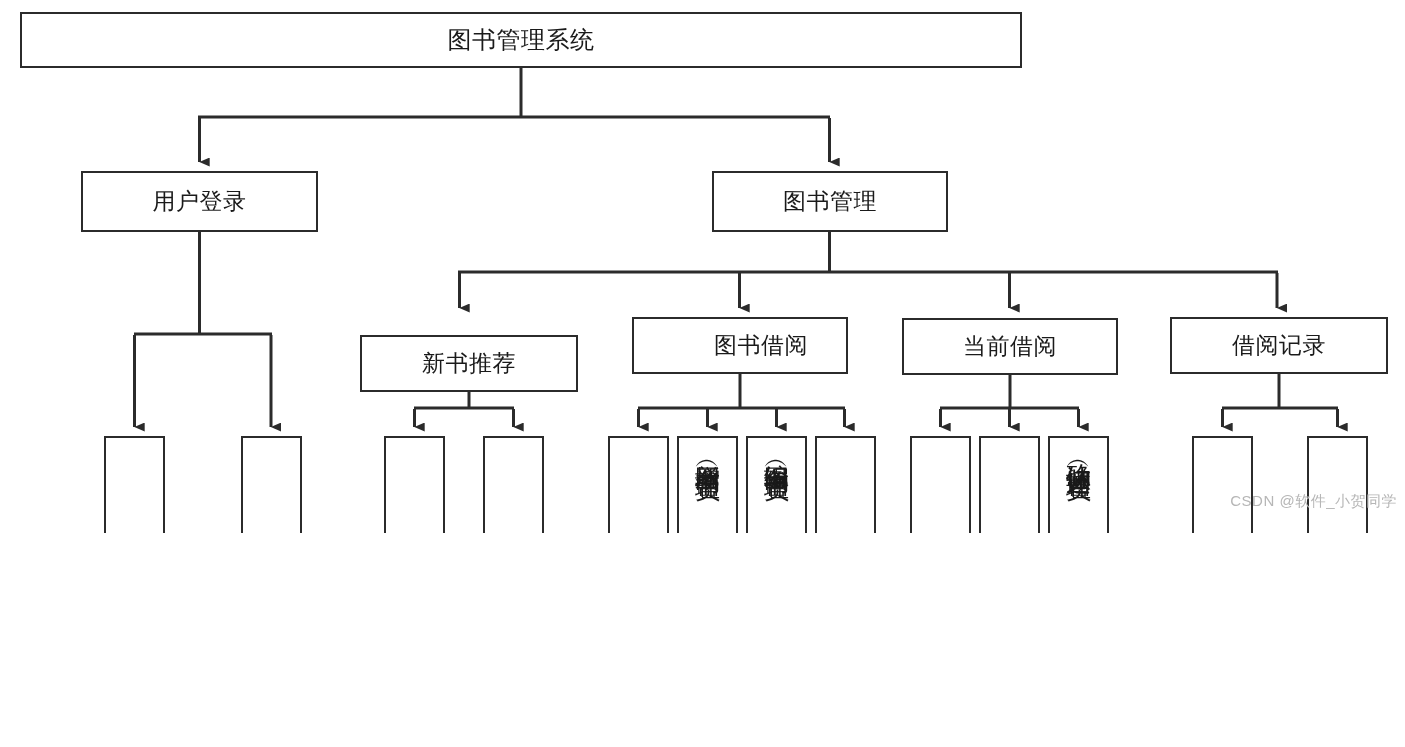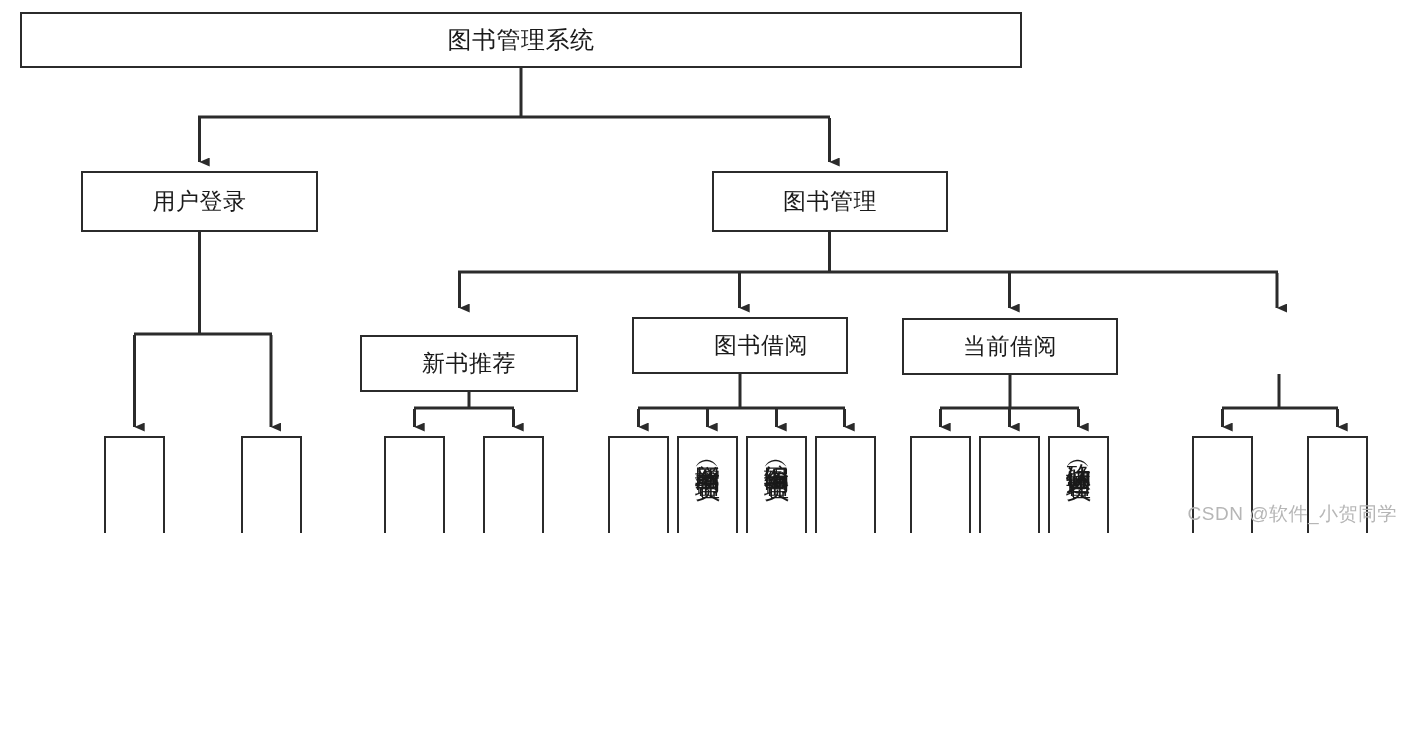--- a/index.html
+++ b/index.html
@@ -58,22 +58,22 @@
     font-size: 25px;
     letter-spacing: 2px;
     line-height: 1.0;
   }
   .v-node.align-top {
     align-items: flex-start;
   }
   .watermark {
     position: absolute;
     right: 8px;
-    bottom: 6px;
-    font-size: 19px;
+    bottom: 22px;
+    font-size: 15px;
     color: #b6b6b6;
     letter-spacing: 0.5px;
     z-index: 5;
     white-space: nowrap;
   }
 </style>
 </head>
 <body>
 
 <div id="canvas">
@@ -145,20 +145,23 @@
   </div>
 
   <div class="node h-node" style="left:632px; top:317px; width:216px; height:57px;padding-left:42px;">
     <span class="lbl">图书借阅</span>
   </div>
 
   <div class="node h-node" style="left:902px; top:318px; width:216px; height:57px;">
     <span class="lbl">当前借阅</span>
   </div>
 
+  <div class="node h-node" style="left:1170px; top:317px; width:218px; height:57px;">
+    <span class="lbl">借阅记录</span>
+  </div>
 
   <div class="node v-node" style="left:104px; top:436px; width:61px; height:297px;">
     <span class="lbl">用户登录</span>
   </div>
 
   <div class="node v-node" style="left:241px; top:436px; width:61px; height:297px;">
     <span class="lbl">注销登录</span>
   </div>
 
   <div class="node v-node" style="left:384px; top:436px; width:61px; height:297px;">

